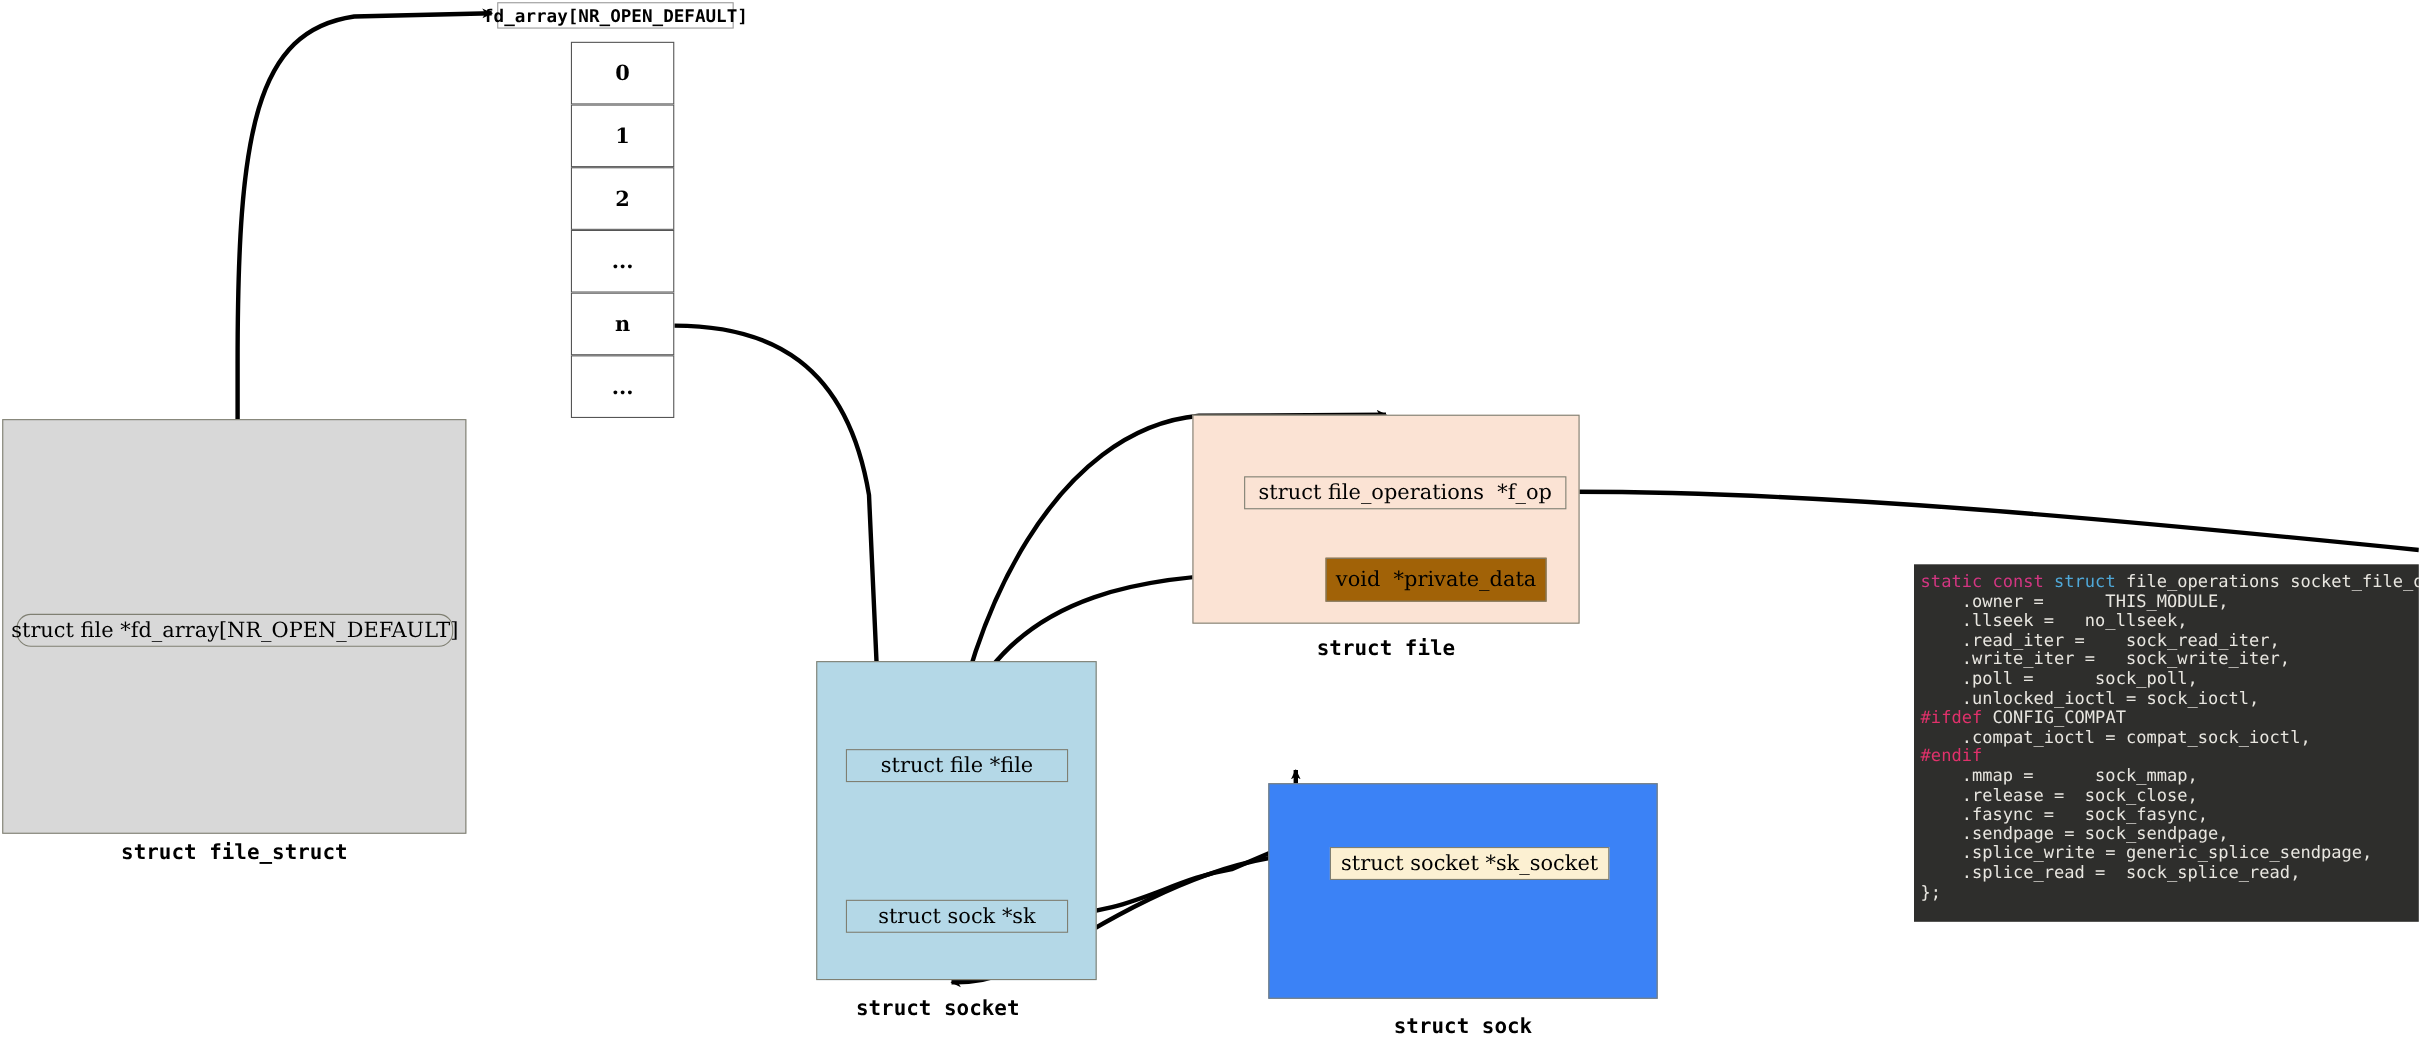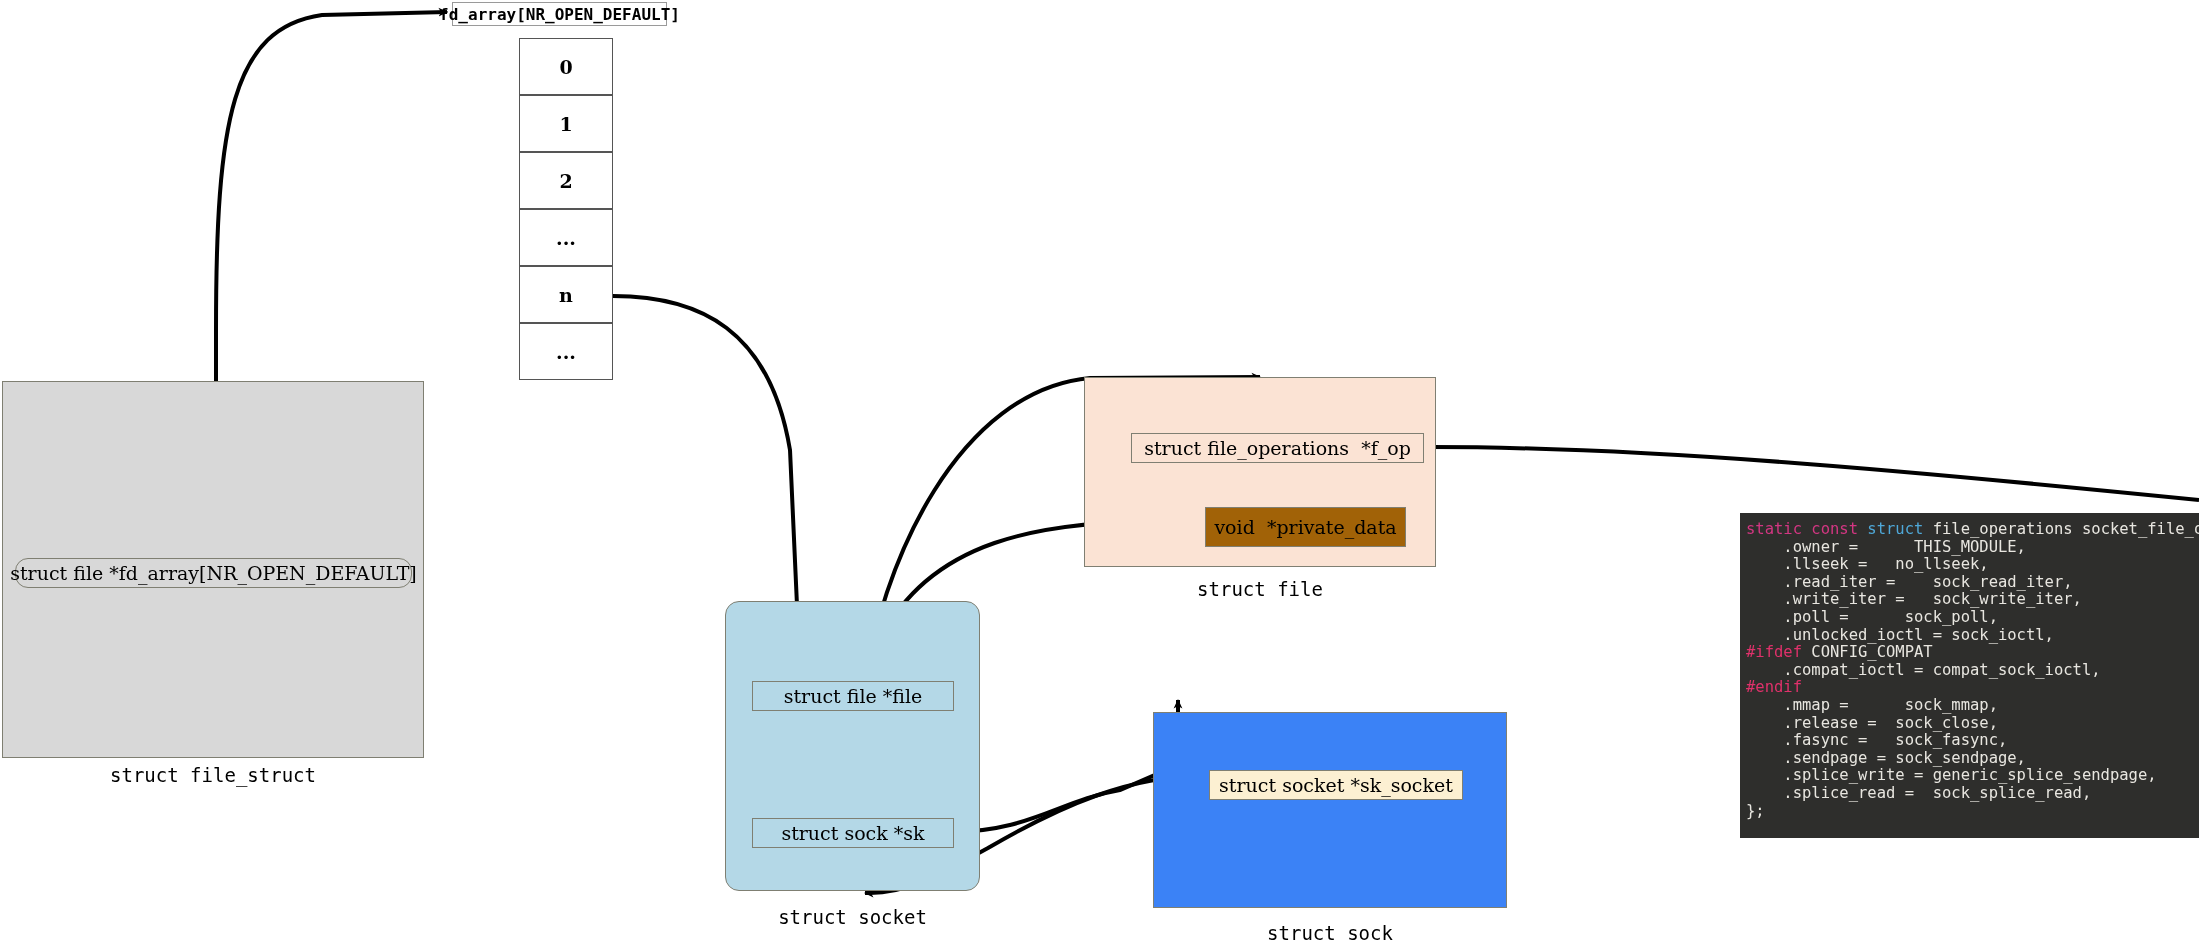--- a/index.html
+++ b/index.html
@@ -8,21 +8,21 @@
   #stage{position:relative;width:2199px;height:952px;background:#fff;padding-left:24px;}
   svg.wires{position:absolute;left:0;top:0;width:2199px;height:952px;pointer-events:none;}
 
   .box{position:absolute;box-sizing:border-box;}
   .struct-box{border:1px solid #7f7f72;}
   .field{position:absolute;box-sizing:border-box;border:1px solid #7f7f72;
          display:flex;align-items:center;justify-content:center;
          font-family:"DejaVu Serif", serif;font-size:19px;color:#000;
          background:transparent;white-space:pre;}
   .caption{position:absolute;font-family:"DejaVu Sans Mono", monospace;
-           font-size:19px;color:#000;text-align:center;white-space:pre;}
+           font-size:19px;color:#000;text-align:center;white-space:pre;font-weight:bold;}
 
   
   .fdcell{position:absolute;box-sizing:border-box;border:1px solid #555;
           background:#fff;display:flex;align-items:center;justify-content:center;
           font-family:"DejaVu Serif", serif;font-weight:bold;font-size:19px;color:#000;}
   .arraylabel{position:absolute;box-sizing:border-box;border:1px solid #9a9a9a;
               background:#fff;display:flex;align-items:center;justify-content:center;
               font-family:"DejaVu Sans Mono", monospace;font-size:16px;
               font-weight:bold;color:#000;white-space:pre;}
 
@@ -81,21 +81,21 @@
     <div class="field" style="left:12px;top:176px;width:397px;height:30px;background:#d8d8d8;border-radius:13px;">struct file *fd_array[NR_OPEN_DEFAULT]</div>
   </div>
   <div class="caption" style="left:2px;top:764px;width:422px;">struct file_struct</div>
 
   <div class="box struct-box" style="left:1084px;top:377px;width:352px;height:190px;background:#fbe3d4;">
     <div class="field" style="left:46px;top:55px;width:293px;height:30px;background:#fbe3d4;">struct file_operations  *f_op</div>
     <div class="field" style="left:82px;top:129px;width:201px;height:40px;background:#a16207;margin-left:38px;">void  *private_data</div>
   </div>
   <div class="caption" style="left:1084px;top:578px;width:352px;">struct file</div>
 
-  <div class="box struct-box" style="left:725px;top:601px;width:255px;height:290px;background:#b4d8e7;border-radius:14px;">
+  <div class="box struct-box" style="left:742px;top:601px;width:255px;height:290px;background:#b4d8e7;">
     <div class="field" style="left:26px;top:79px;width:202px;height:30px;background:#b4d8e7;">struct file *file</div>
     <div class="field" style="left:26px;top:216px;width:202px;height:30px;background:#b4d8e7;">struct sock *sk</div>
   </div>
   <div class="caption" style="left:725px;top:906px;width:255px;">struct socket</div>
 
   <div class="box struct-box" style="left:1153px;top:712px;width:354px;height:196px;background:#3b82f6;">
     <div class="field" style="left:55px;top:57px;width:254px;height:30px;background:#fcf0d2;">struct socket *sk_socket</div>
   </div>
   <div class="caption" style="left:1153px;top:922px;width:354px;">struct sock</div>
 

